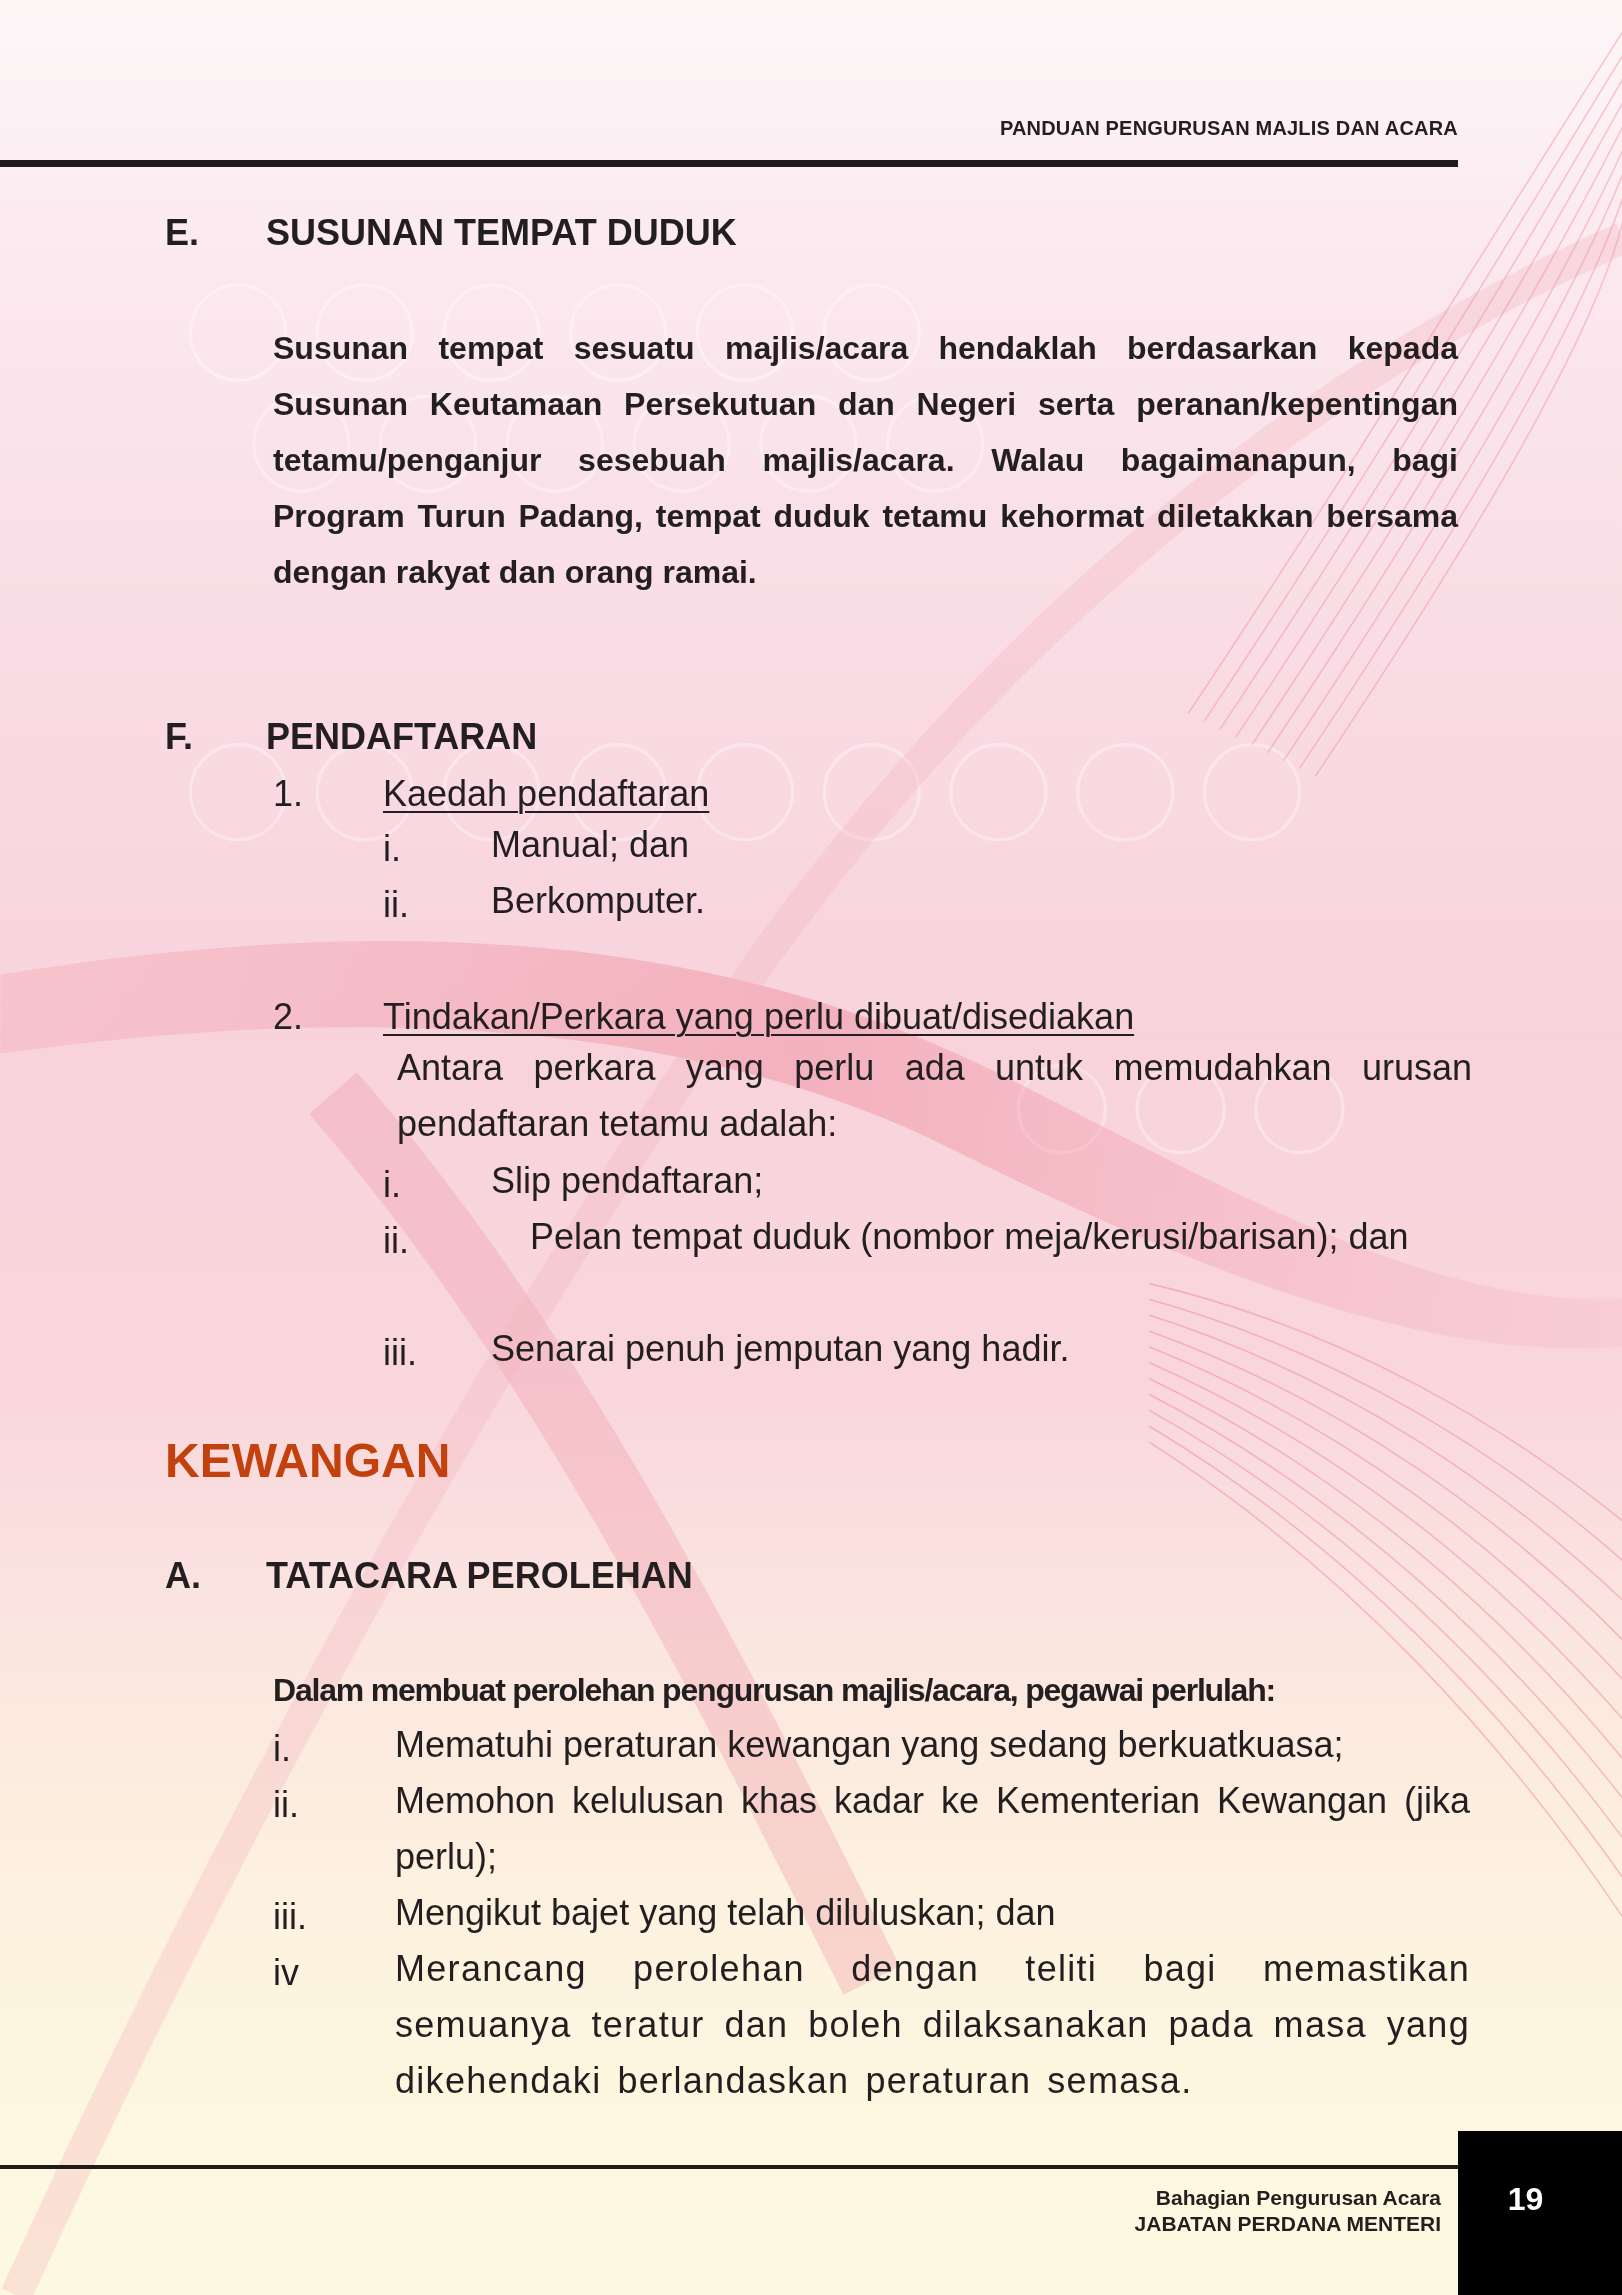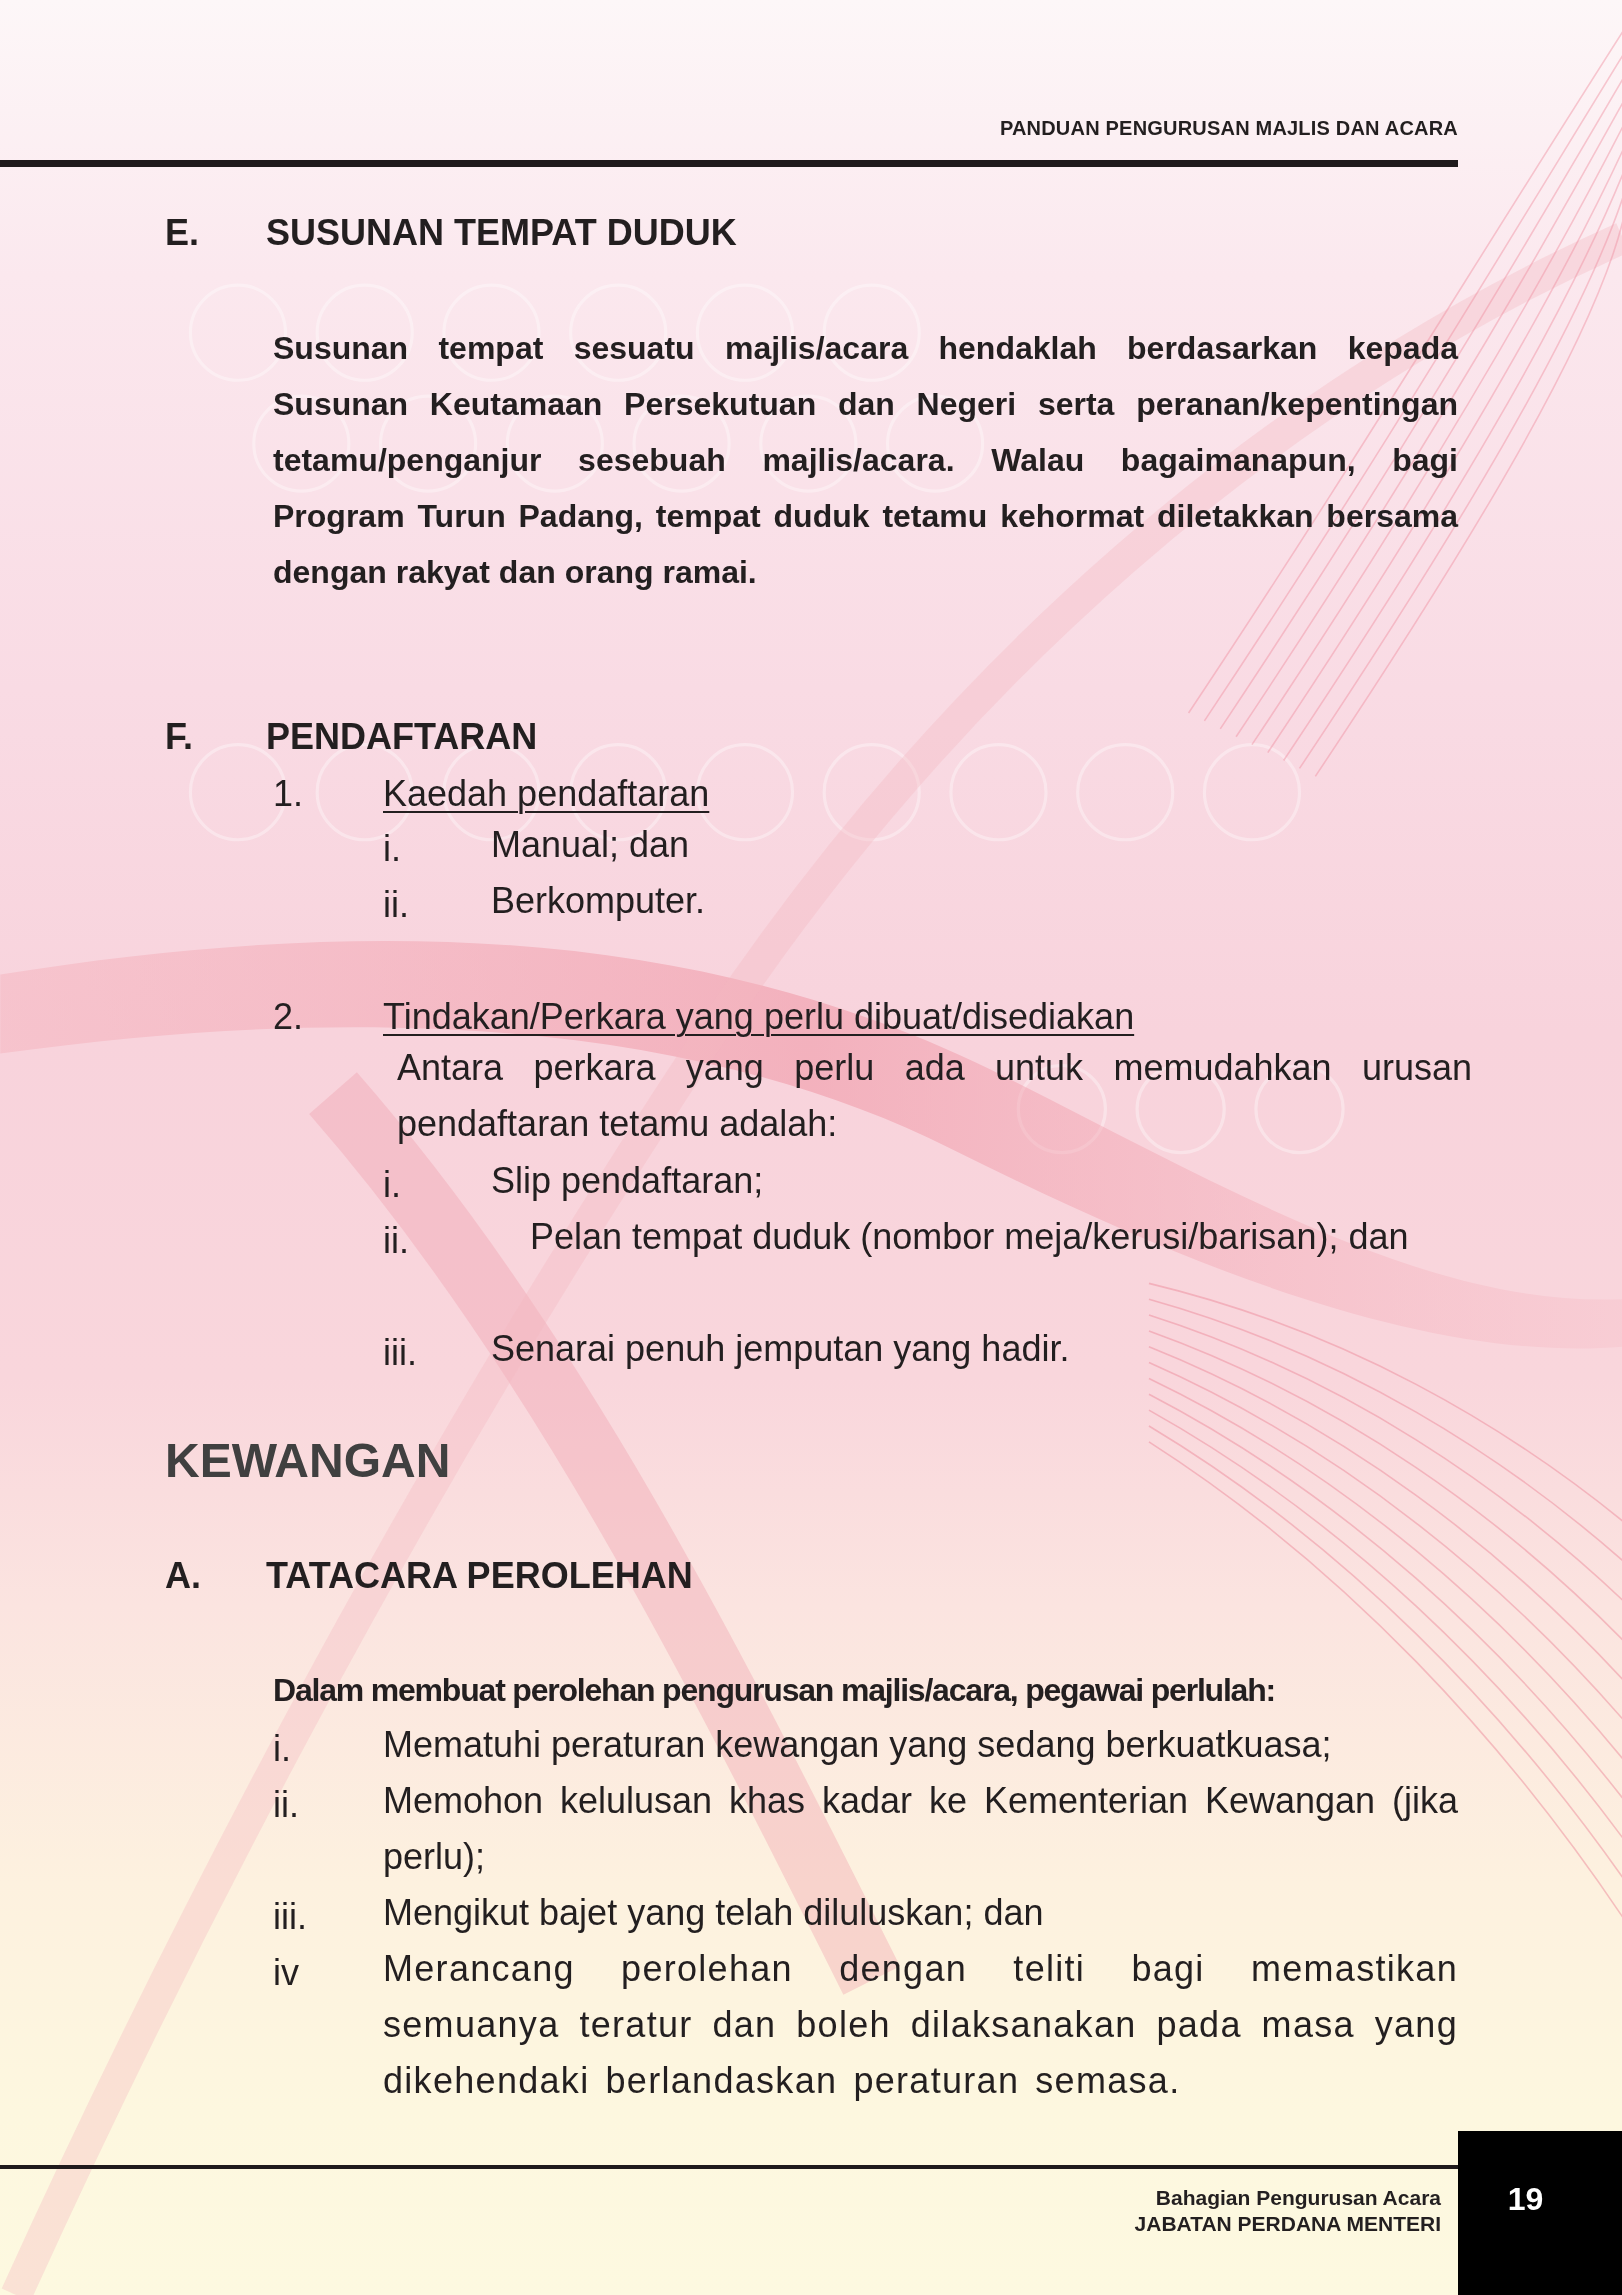--- a/index.html
+++ b/index.html
@@ -16,24 +16,24 @@
 
   .sec-letter { left: 165px; font-size: 36px; font-weight: bold; }
   .sec-title { left: 266px; font-size: 36px; font-weight: bold; }
   .para { left: 273px; width: 1185px; font-size: 32px; line-height: 56px; text-align: justify; text-align-last: left; font-weight: bold; }
   .para2 { left: 397px; width: 1075px; font-size: 36px; line-height: 56px; text-align: justify; }
   .num { left: 273px; font-size: 36px; }
   .sub { left: 383px; font-size: 36px; text-decoration: underline; text-decoration-thickness: 2.4px; text-underline-offset: 4.8px; }
   .rn { left: 383px; font-size: 36px; }
   .rt { left: 491px; width: 967px; font-size: 36px; line-height: 56px; text-align: justify; }
   .rn2 { left: 273px; font-size: 36px; }
-  .rt2 { left: 383px; width: 1075px; font-size: 36px; line-height: 56px; text-align: justify; }
+  .rt2 { left: 395px; width: 1075px; font-size: 36px; line-height: 56px; text-align: justify; }
   .spaced { letter-spacing: 1.3px; word-spacing: 4.8px; }
 
-  .kewangan { left: 165px; top: 1433px; font-size: 48px; font-weight: bold; color: #404040; }
+  .kewangan { left: 165px; top: 1433px; font-size: 48px; font-weight: bold; color: #c2410c; }
 
   .footer-rule { left: 0; top: 2165px; width: 1458px; height: 4px; background: #1f1a1c; }
   .footer-box { left: 1458px; top: 2131px; width: 165px; height: 164px; background: #000; }
   .page-num { left: 1458px; top: 2181px; width: 135px; text-align: center; font-size: 32px; font-weight: bold; color: #fff; }
   .footer-text { right: 182px; top: 2185px; text-align: right; font-size: 21px; font-weight: bold; line-height: 26px; }
 </style>
 </head>
 <body>
 
 <svg class="bg" width="1623" height="2295" viewBox="0 0 2048 2897">

